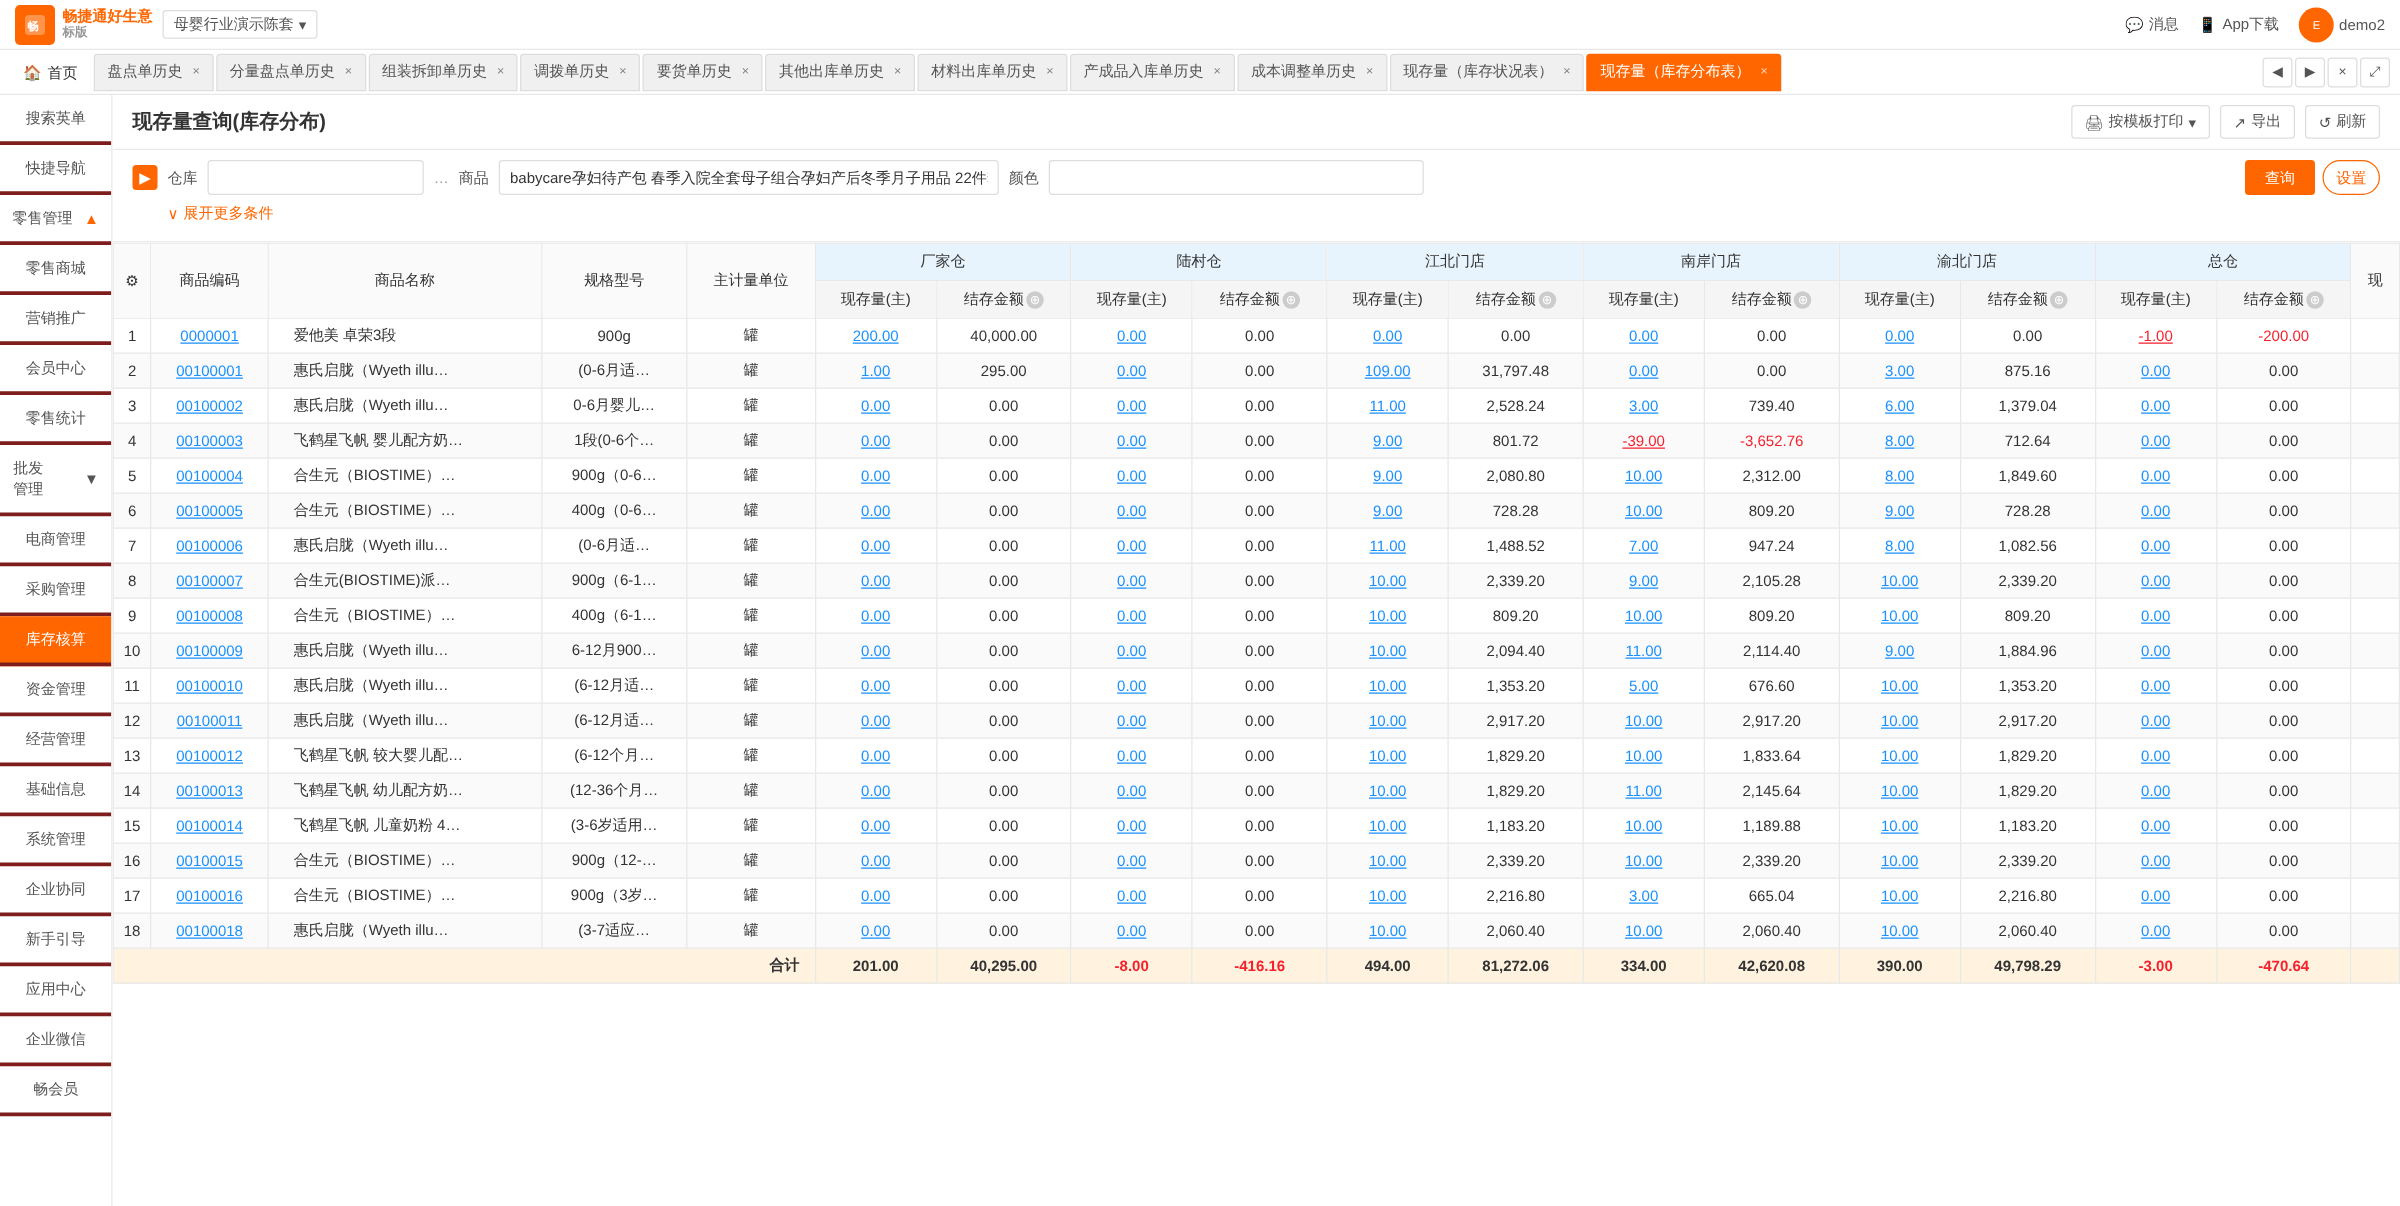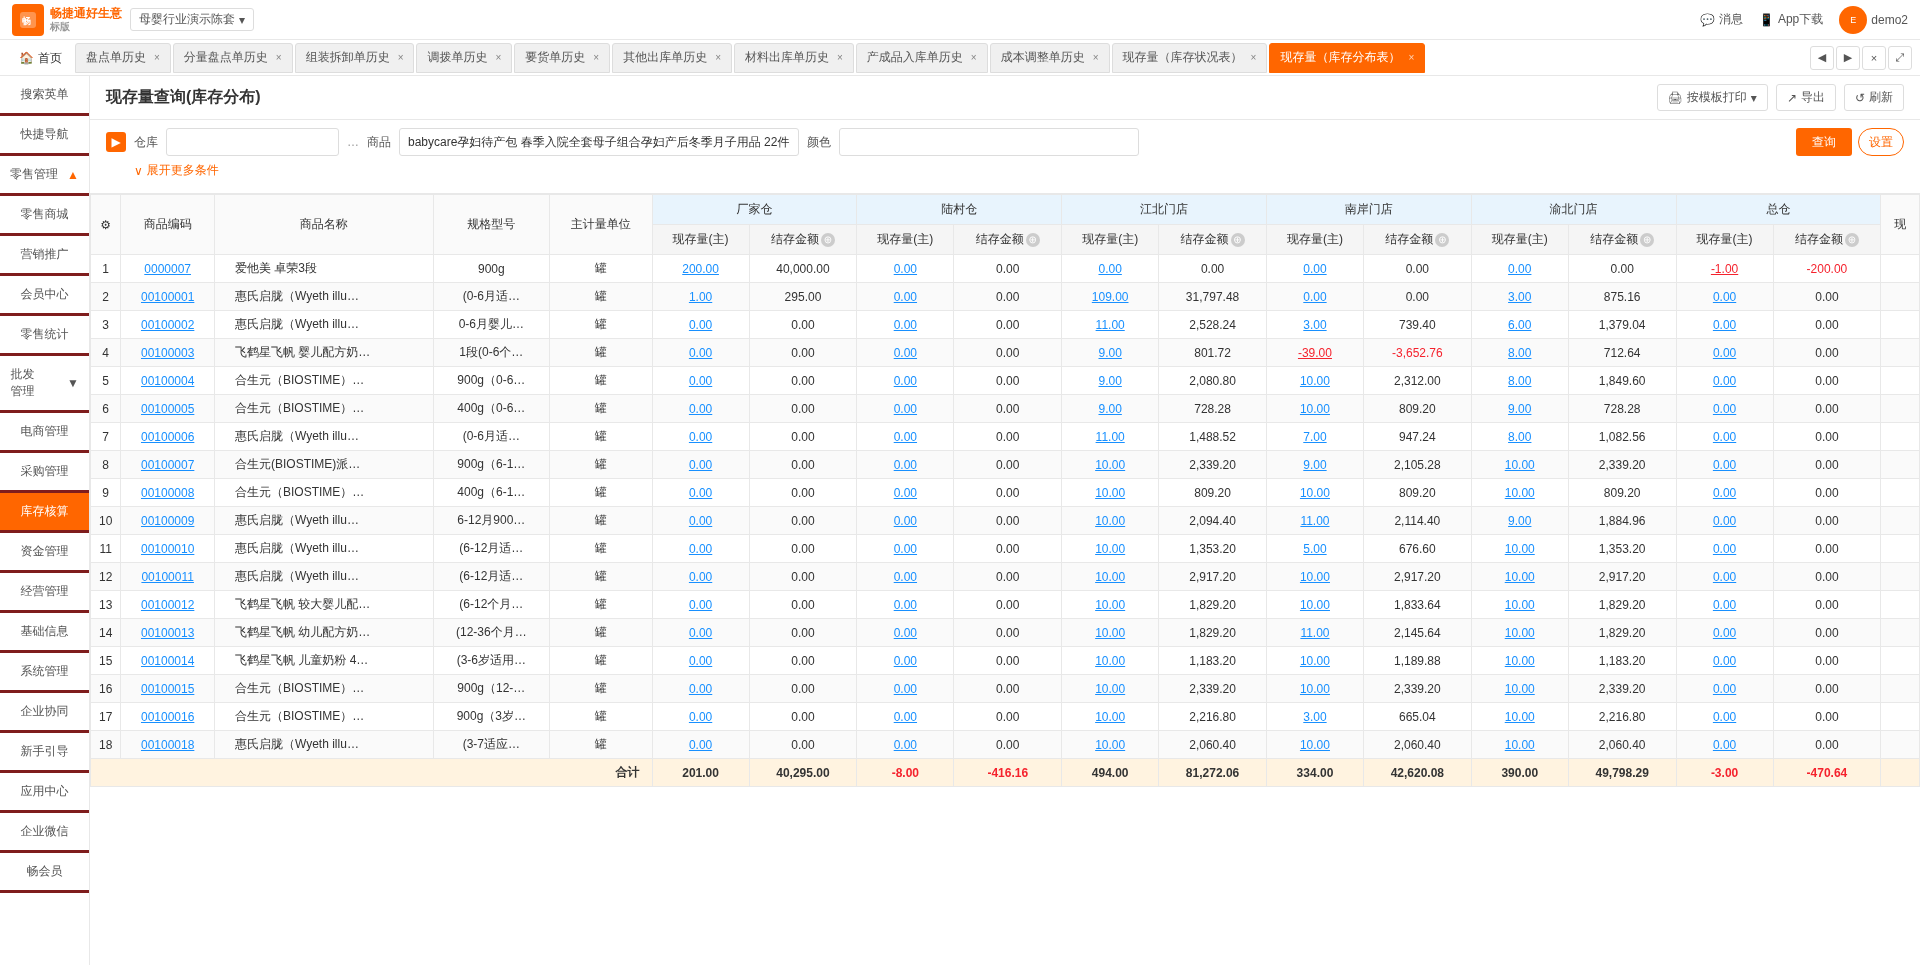--- a/index.html
+++ b/index.html
@@ -274,21 +274,21 @@
             <th>结存金额<span class="info-icon">⊕</span></th>
             <th>现存量(主)</th>
             <th>结存金额<span class="info-icon">⊕</span></th>
             <th>现存量(主)</th>
             <th>结存金额<span class="info-icon">⊕</span></th>
           </tr>
         </thead>
         <tbody id="table-body">
         <tr>
     <td>1</td>
-    <td class="td-link">0000007</td>
+    <td class="td-link">0000001</td>
     <td class="td-left">爱他美 卓荣3段</td>
     <td>900g</td>
     <td>罐</td>
     <td class="td-link">200.00</td>
     <td>40,000.00</td>
     <td class="td-link">0.00</td>
     <td>0.00</td>
     <td class="td-link">0.00</td>
     <td>0.00</td>
     <td class="td-link">0.00</td>

